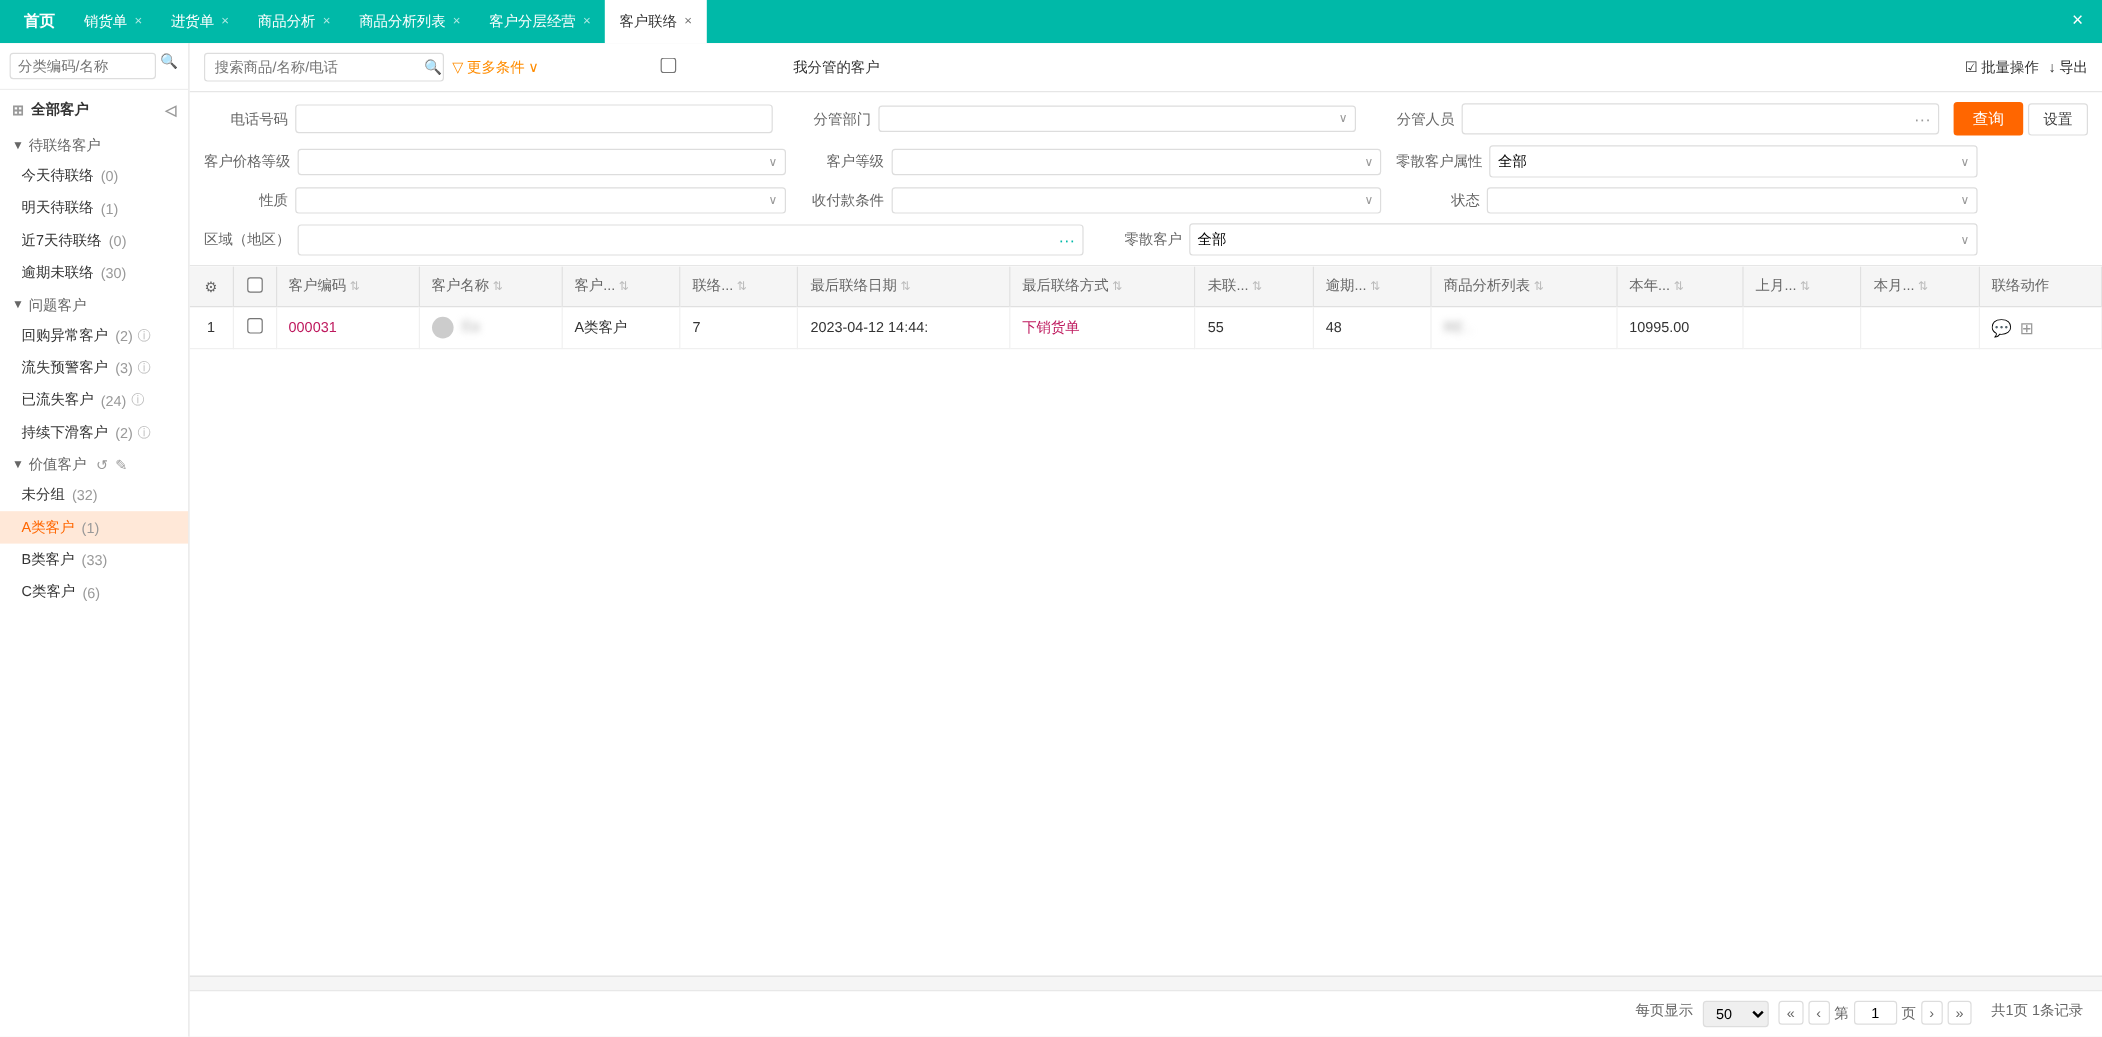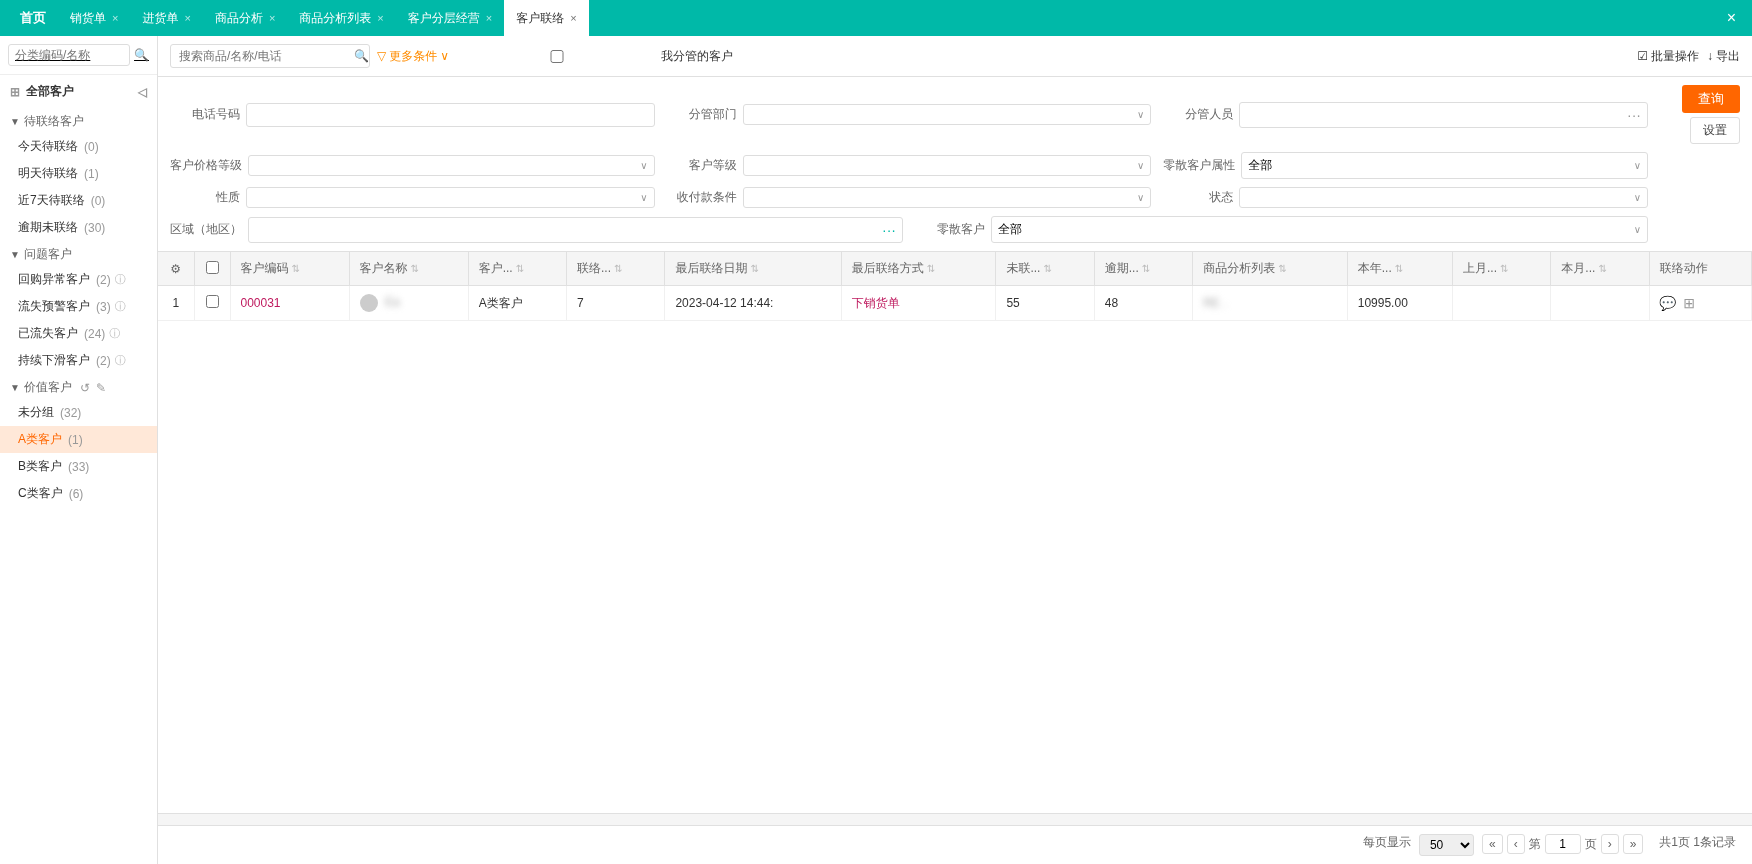--- a/index.html
+++ b/index.html
@@ -57,23 +57,21 @@
       border-right: 1px solid #e0e0e0;
       display: flex;
       flex-direction: column;
       flex-shrink: 0;
       overflow-y: auto;
     }
     .sidebar-search {
       padding: 8px;
       border-bottom: 1px solid #eee;
       display: flex;
-      align-items: center;
       gap: 4px;
-      text-decoration: underline;
     }
     .sidebar-search input {
       border: 1px solid #ddd;
       border-radius: 3px;
       padding: 3px 6px;
       width: 100%;
       font-size: 12px;
       color: #999;
     }
     .sidebar-section-header {
@@ -138,21 +136,21 @@
     }
     .filter-bar .more-filter {
       color: #ff8c00;
       cursor: pointer;
       display: flex;
       align-items: center;
       gap: 3px;
     }
     .filter-bar .my-customer {
       display: flex;
-      align-items: center;
+      align-items: flex-start;
       gap: 4px;
       color: #333;
     }
     .filter-bar .spacer { flex: 1; }
     .filter-bar .action-btns {
       display: flex;
       align-items: center;
       gap: 8px;
     }
     .filter-bar .batch-op {
@@ -230,21 +228,21 @@
       background: white;
       color: #404040;
       border: 1px solid #ddd;
       border-radius: 3px;
       padding: 4px 12px;
       cursor: pointer;
       font-size: 12px;
     }
     .filter-actions {
       display: flex;
-      flex-direction: column;
+      flex-direction: row;
       gap: 4px;
       align-items: flex-end;
       justify-content: center;
       min-width: 80px;
     }
 
     
     .table-container {
       flex: 1;
       background: white;

